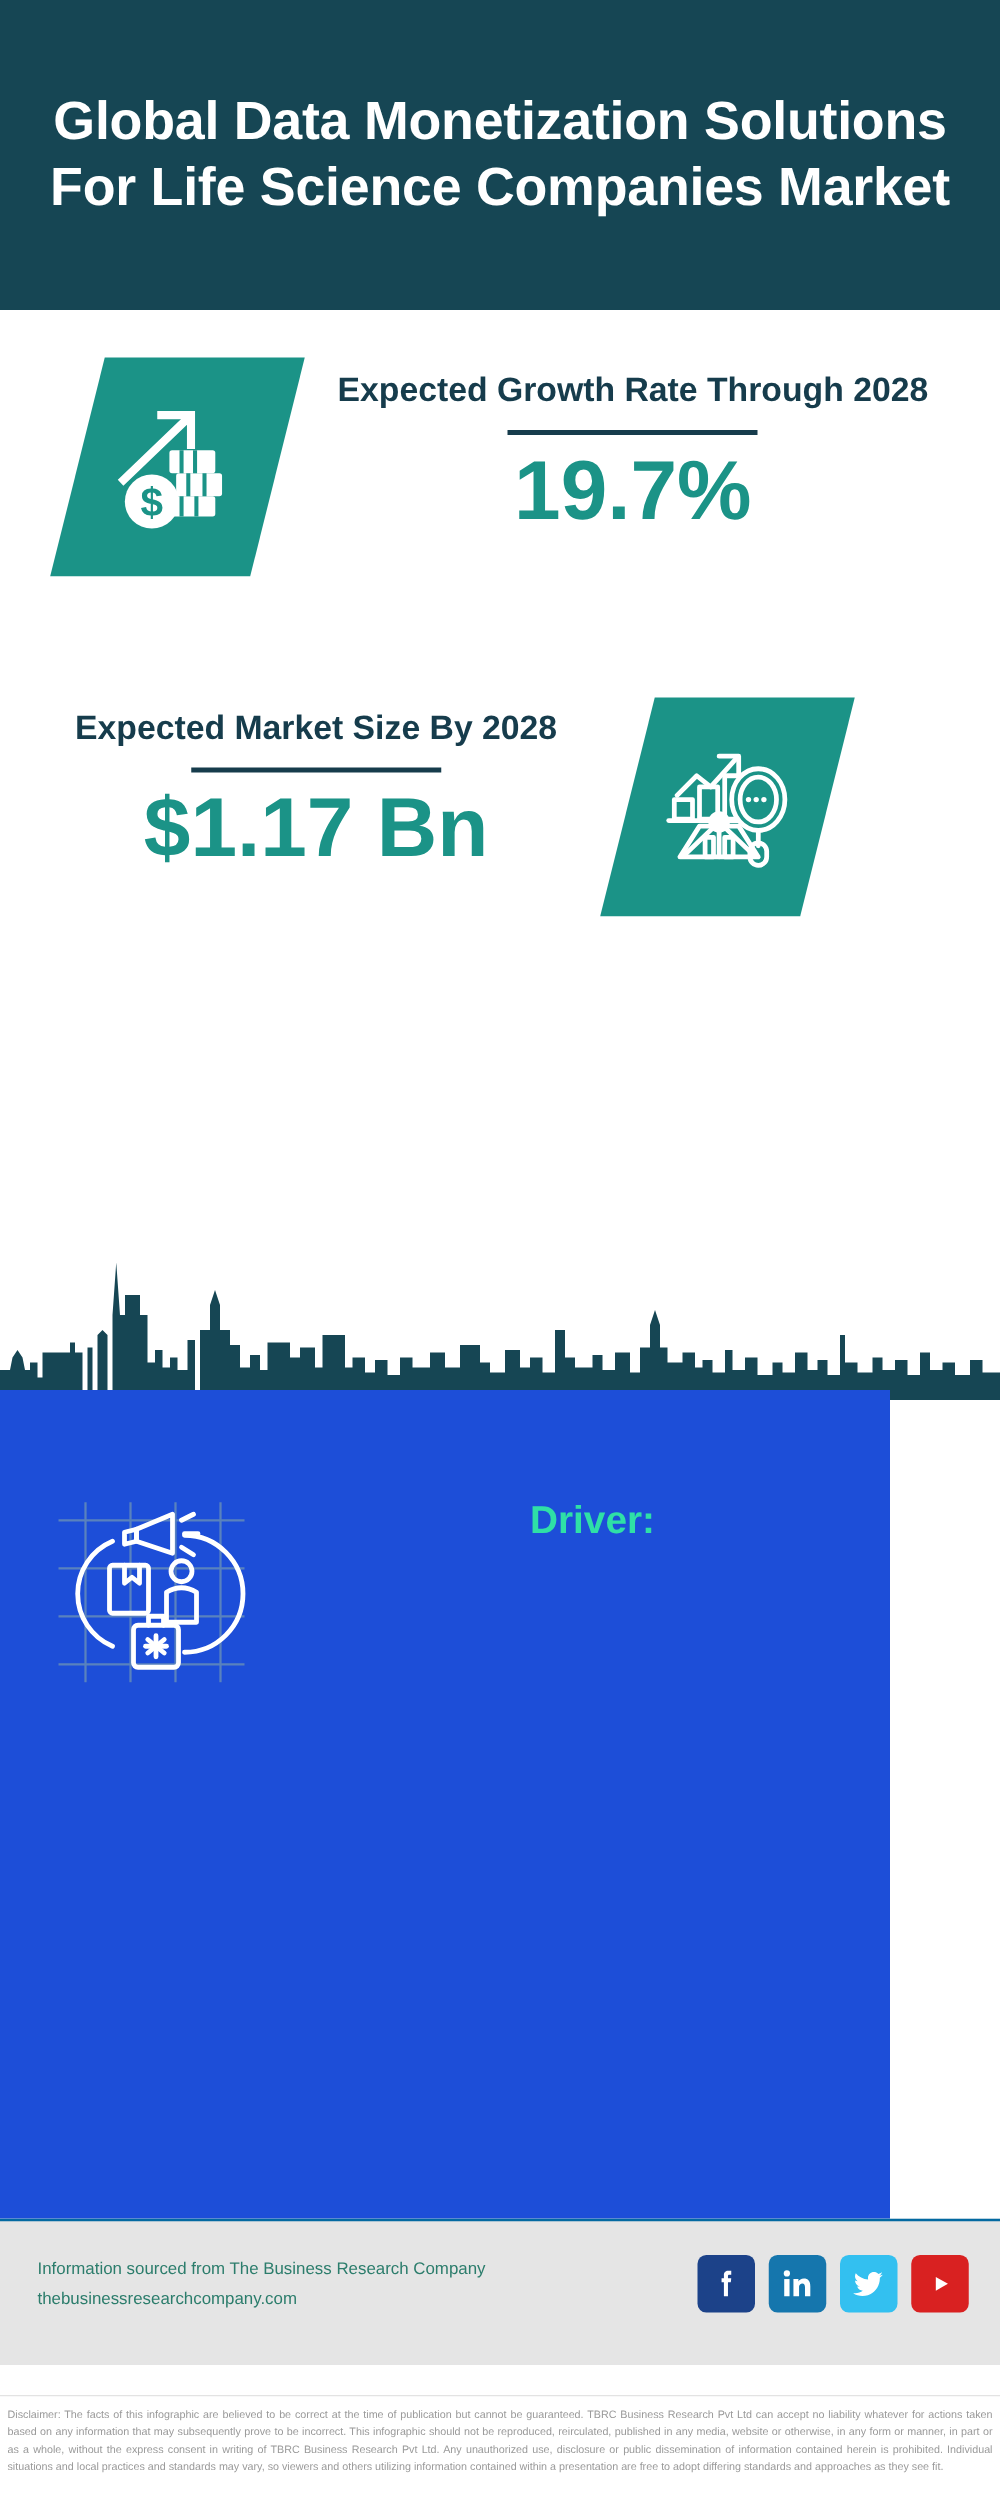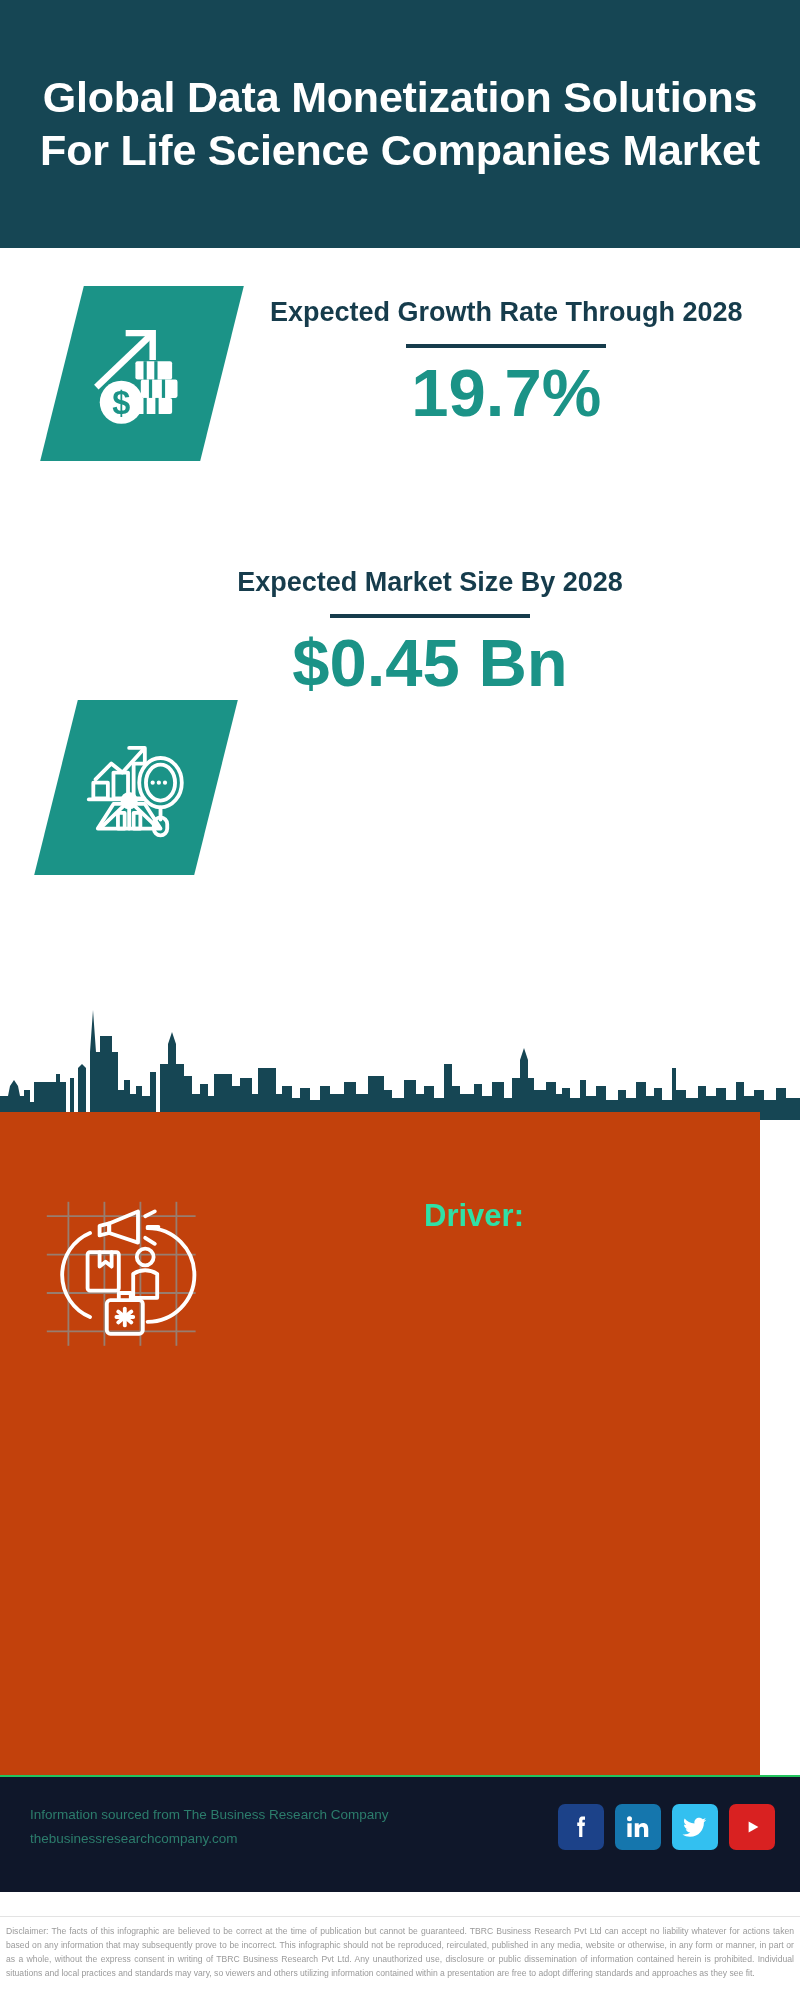--- a/index.html
+++ b/index.html
@@ -67,55 +67,56 @@
     text-align:center;
     white-space:nowrap;
   }
 
   
   #stat-growth{top:38px;}
   #stat-growth .para{width:160px;height:175px;margin-left:62px;}
   #stat-growth .stat-text{margin-left:48px;margin-top:8px;}
 
   
-  #stat-size{top:310px;flex-direction:column;}
+  #stat-size{top:310px;}
   #stat-size .stat-text{margin-left:60px;margin-top:6px;}
   #stat-size .para{width:160px;height:175px;margin-left:56px;}
 
   
   .skyline{
     position:absolute;left:0;top:990px;width:800px;height:130px;
     display:block;
   }
 
   
   .dark-area{
-    position:absolute;left:0;top:1112px;width:760px;height:663px;
-    background:#c2410c;
+    position:absolute;left:0;top:1112px;width:664px;height:663px;
+    background:#1d4ed8;
+    padding-left:48px;
   }
 
   .driver-block{
     position:absolute;left:0;top:85px;width:800px;
     display:flex;align-items:flex-start;
   }
   .driver-icon{width:160px;height:150px;margin-left:40px;flex:none;}
   .driver-text{width:520px;margin-left:14px;text-align:center;}
   .driver-heading{
     color:#2fe0a6;font-size:31px;font-weight:bold;line-height:1.2;
     margin-bottom:6px;
   }
   .driver-body{
     color:#ffffff;font-size:23.5px;font-weight:bold;line-height:1.33;
   }
 
   
   .footer{
     position:absolute;left:0;top:1775px;width:800px;height:115px;
-    background:#0f172a;
-    border-top:2px solid #22c55e;
+    background:#e5e5e5;
+    border-top:2px solid #0369a1;
   }
   .footer-inner{
     position:absolute;left:30px;top:26px;width:745px;
     display:flex;align-items:center;justify-content:space-between;
   }
   .footer-src{
     color:#2c7d6c;font-size:13.5px;line-height:1.75;
   }
   .socials{display:flex;gap:11px;align-items:center;}
   .social{
@@ -187,21 +188,21 @@
         <div class="stat-label">Expected Growth Rate Through 2028</div>
         <div class="stat-rule"></div>
         <div class="stat-value">19.7%</div>
       </div>
     </div>
 
     <div class="stat-row" id="stat-size">
       <div class="stat-text">
         <div class="stat-label">Expected Market Size By 2028</div>
         <div class="stat-rule"></div>
-        <div class="stat-value">$0.45 Bn</div>
+        <div class="stat-value">$1.17 Bn</div>
       </div>
       <div class="para">
         <span class="glyph">
           <svg width="112" height="112" viewBox="0 0 100 100">
             <g fill="none" stroke="#ffffff" stroke-width="3.4" stroke-linecap="round" stroke-linejoin="round">
               <polyline points="14,44 28,30 38,38 56,18"></polyline>
               <polyline points="44,16 58,16 58,29"></polyline>
               <rect x="12" y="47" width="13" height="14"></rect>
               <rect x="30" y="38" width="13" height="23"></rect>
               <rect x="48" y="30" width="13" height="31"></rect>

